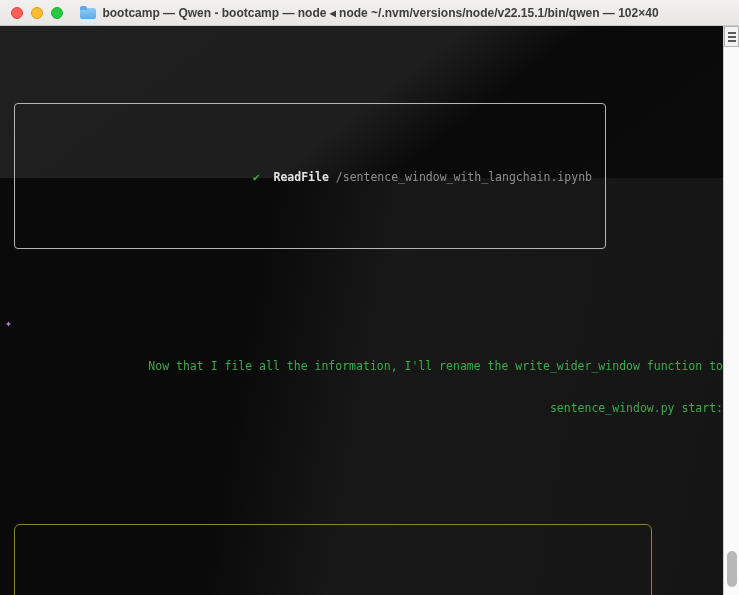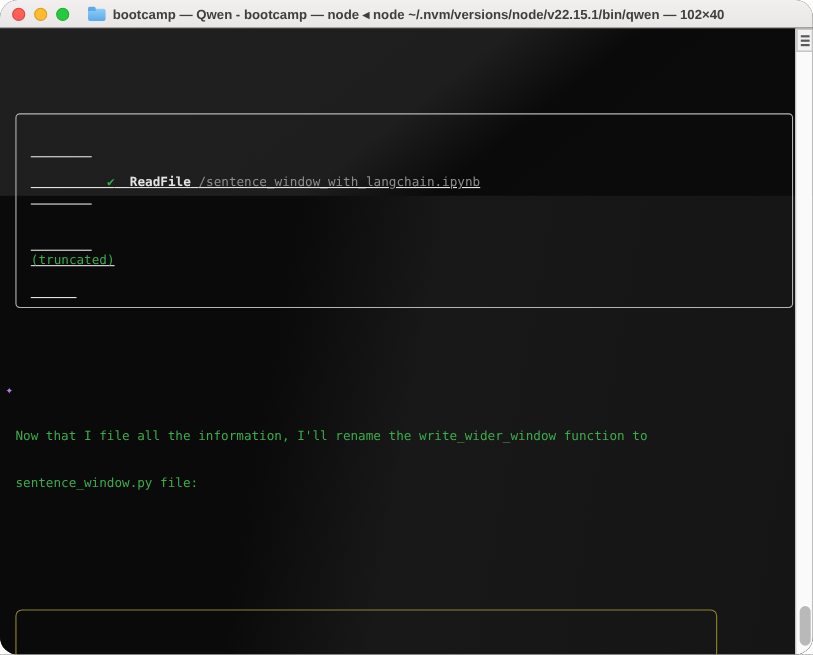--- a/index.html
+++ b/index.html
@@ -1,21 +1,21 @@
 <!DOCTYPE html>
 <html><head>
 <meta charset="utf-8">
 <style>
   * { margin:0; padding:0; box-sizing:border-box; }
   html,body { width:739px; height:595px; background:#ffffff; }
   body { font-family:"DejaVu Sans Mono","Liberation Mono",monospace; }
 
   .window {
     position:relative; width:739px; height:595px;
-    border-radius:16px; overflow:hidden; background:#131313;
+    border-radius:0; overflow:hidden; background:#131313;text-align:right;
   }
 
   
   .titlebar {
     position:relative; height:26px; background:linear-gradient(#f1f0ef,#e8e7e6);
     border-bottom:1px solid #c9c8c7; display:flex; align-items:center;
   }
   .traffic { position:absolute; left:11px; top:0; height:26px; display:flex; align-items:center; gap:8px; }
   .light { width:12px; height:12px; border-radius:50%; }
   .light.red    { background:#ff5f57; border:0.5px solid #e0443e; }
@@ -52,22 +52,22 @@
 
   
   .c-green  { color:#3cab4c; }
   .c-gray   { color:#8f8f8f; }
   .c-white  { color:#e4e4e4; }
   .c-purple { color:#bb7fd4; }
   .bold     { font-weight:700; }
 
   
   .readfile-box {
-    margin:20px 0 0 14px; width:707px; border:1px solid #b5b5b5; border-radius:4px;
-    padding:12px 13px 7px 13px; background:transparent;text-decoration:underline;
+    margin:20px 0 0 14px; width:592px; border:1px solid #b5b5b5; border-radius:4px;
+    padding:24px 13px 7px 13px; background:transparent;
   }
   .readfile-box .row1 { margin-bottom:14px; }
 
   
   .assistant { position:relative; margin:10px 0 0 14px; }
   .assistant .star { position:absolute; left:-9px; top:0; }
 
   
   .edit-box {
     margin:23px 0 0 14px; width:638px; border:1px solid #8f862b; border-radius:6px;
@@ -114,28 +114,27 @@
     <div class="term-bg"></div>
     <div class="term-bg-top"></div>
 
     <div class="content">
 
       
       <div class="readfile-box">
         <div class="row1">
           <span class="c-green">✔</span><span>  </span><span class="bold c-white">ReadFile</span><span> </span><span class="c-gray">/sentence_window_with_langchain.ipynb</span>
         </div>
-        <div class="c-green">(truncated)</div>
       </div>
 
       
       <div class="assistant">
         <span class="star c-purple">✦</span>
         <div class="c-green">Now that I file all the information, I'll rename the write_wider_window function to</div>
-        <div class="c-green">sentence_window.py file:</div>
+        <div class="c-green">sentence_window.py start:</div>
       </div>
 
       
       <div class="edit-box">
         
 
         
 
         
 

